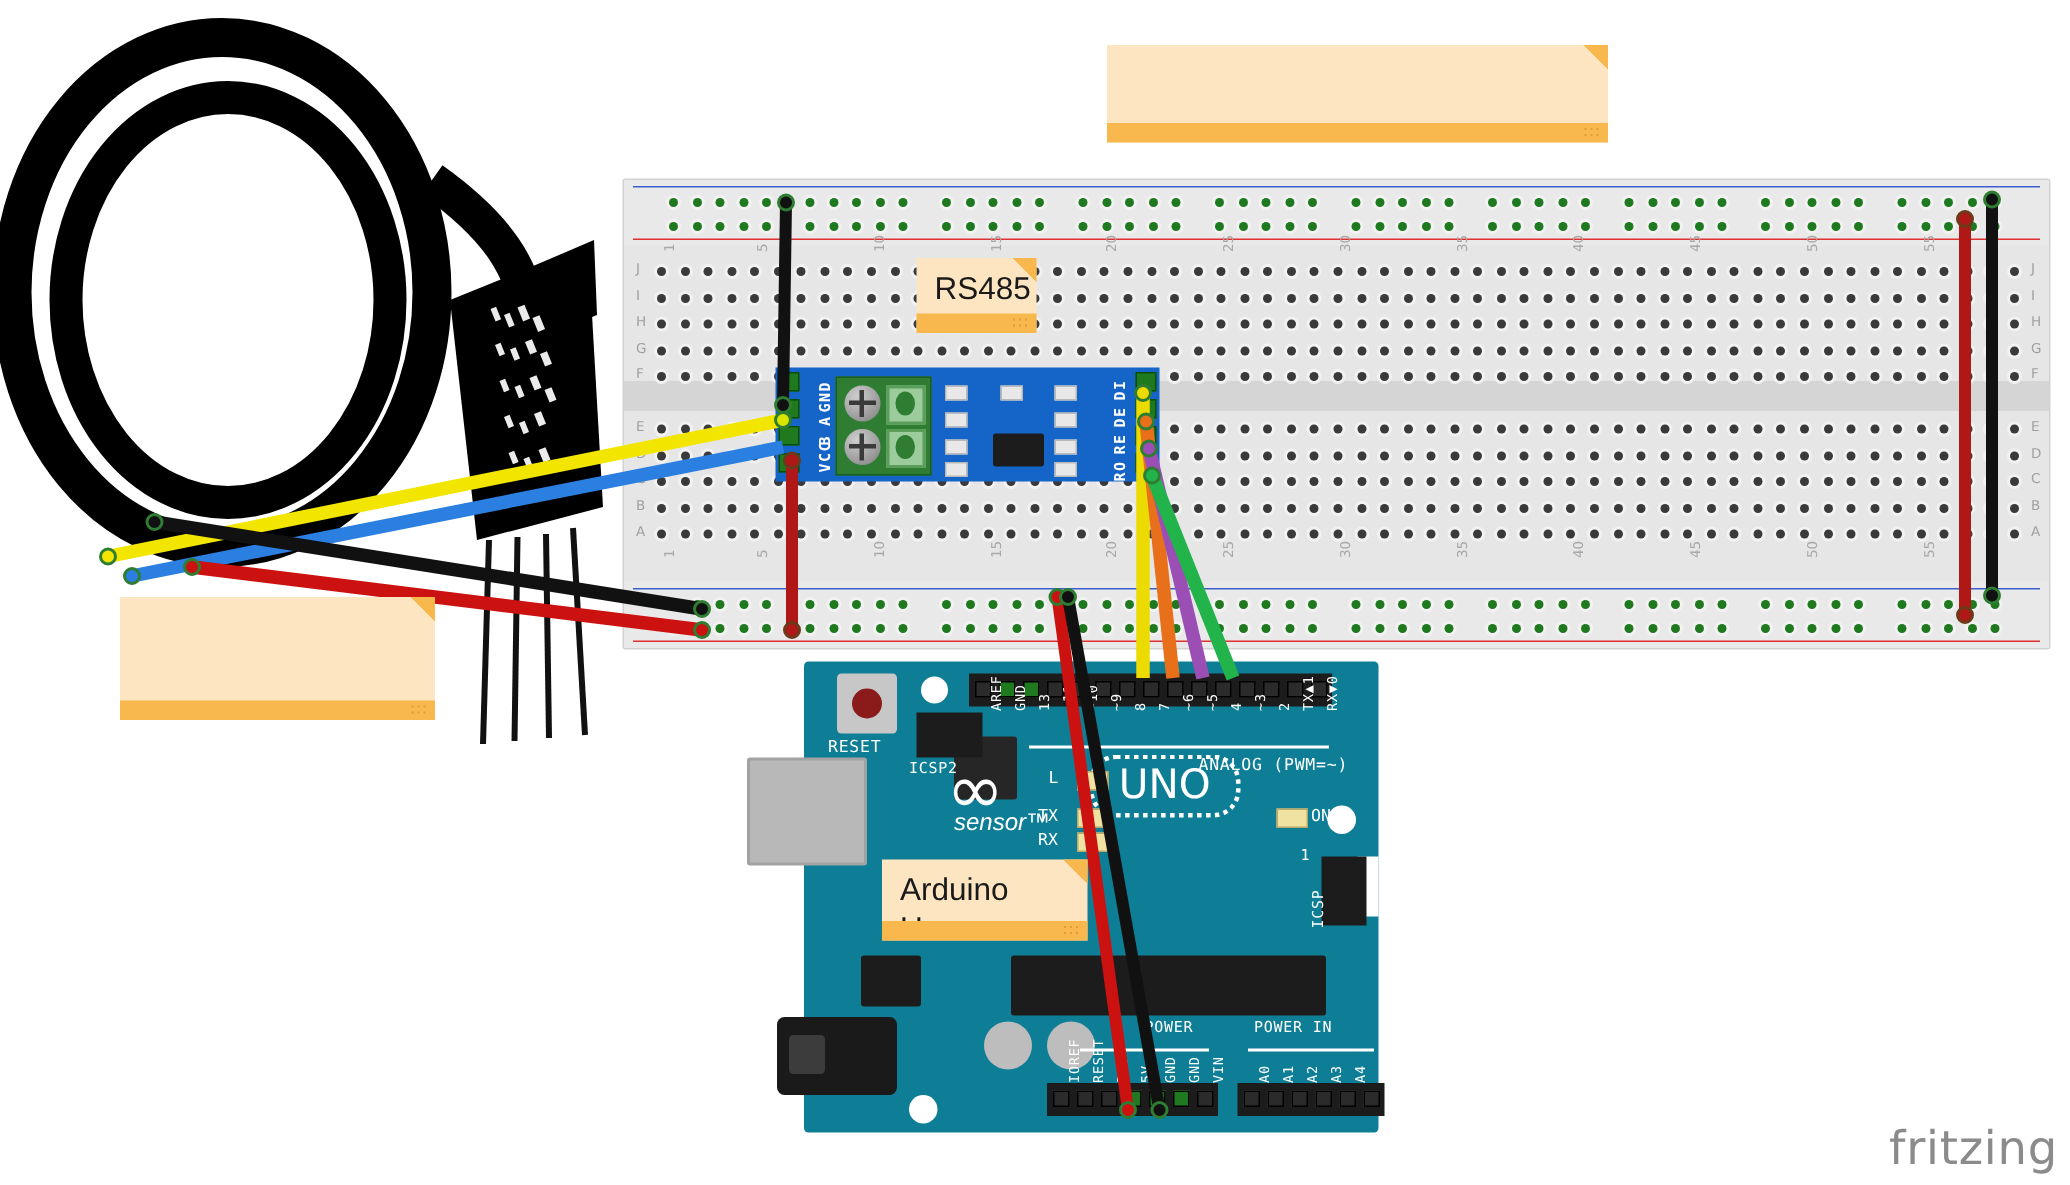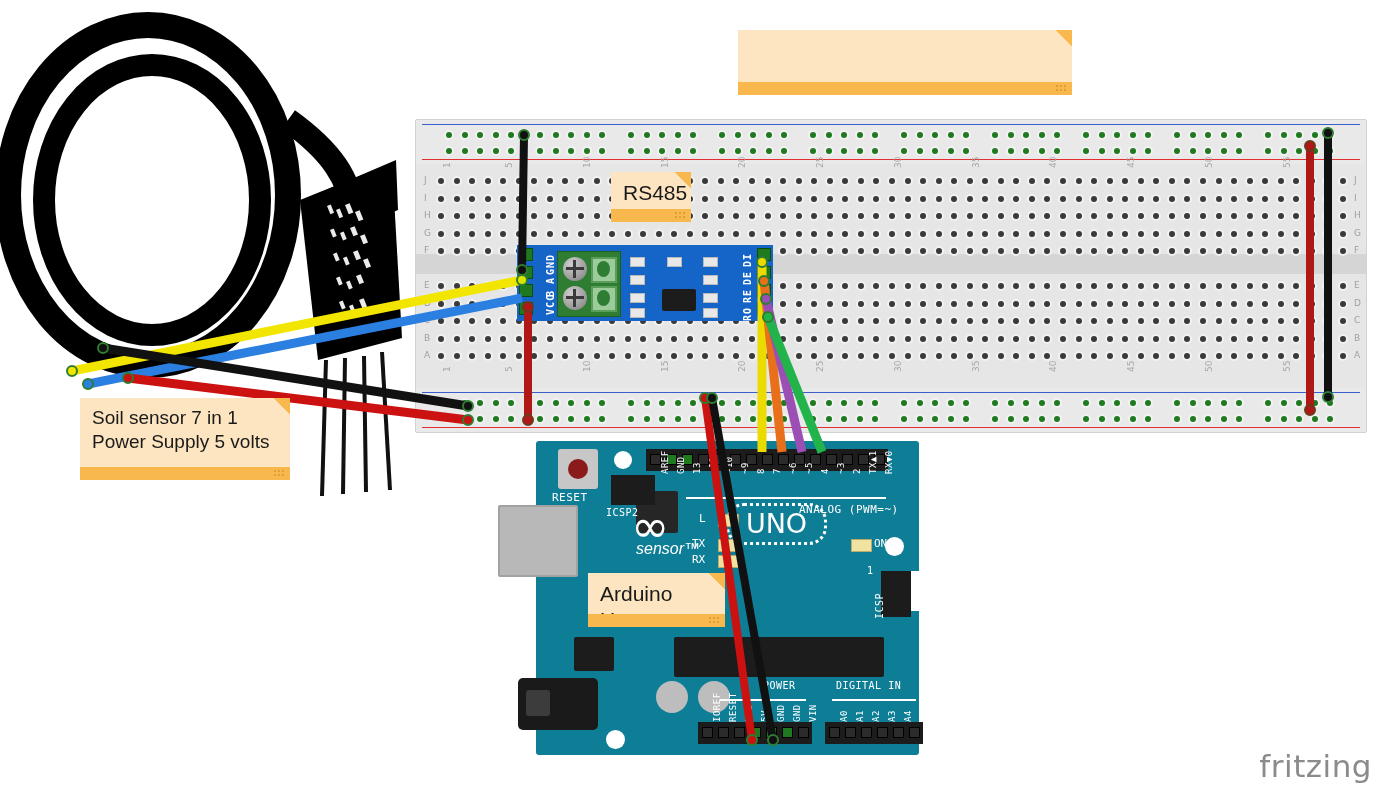--- a/index.html
+++ b/index.html
@@ -1092,21 +1092,21 @@
       </div>
     <div id="analabels">
         <div class="alabel" style="left: 303px; top: 281px; font-size: 9px;">A0</div>
         <div class="alabel" style="left: 319px; top: 281px; font-size: 9px;">A1</div>
         <div class="alabel" style="left: 335px; top: 281px; font-size: 9px;">A2</div>
         <div class="alabel" style="left: 351px; top: 281px; font-size: 9px;">A3</div>
         <div class="alabel" style="left: 367px; top: 281px; font-size: 9px;">A4</div>
         <div class="alabel" style="left: 383px; top: 281px; font-size: 9px;">A5</div>
       </div>
     <div class="aline" style="left:296px;top:258px;width:84px;"></div>
-    <div class="alabel h" style="left:300px;top:239px;font-size:10px;color:#fff;">DIGITAL IN</div>
+    <div class="alabel h" style="left:300px;top:239px;font-size:10px;color:#fff;">POWER IN</div>
   </div>
 
   <svg id="wires" viewBox="0 0 1380 790">
 
     <g fill="none" stroke="#000">
       <ellipse cx="148" cy="195" rx="140" ry="170" stroke-width="26"></ellipse>
       <ellipse cx="152" cy="200" rx="108" ry="135" stroke-width="22"></ellipse>
       <path d="M288 120 C 330 150 352 180 352 215" stroke-width="24"></path>
     </g>
 
@@ -1197,22 +1197,20 @@
         <div class="fold"></div>
         <div class="dots"></div>
       </div>
       <div class="note" style="left: 611px; top: 172px; width: 80px; height: 50px;">
         <div class="body" style="font-size: 21px;">RS485</div>
         <div class="footer"></div>
         <div class="fold"></div>
         <div class="dots"></div>
       </div>
       <div class="note" style="left: 80px; top: 398px; width: 210px; height: 82px;">
-        <div class="body" style="font-size: 19px;">Soil sensor 7 in 1
-Power Supply 5 volts</div>
         <div class="footer"></div>
         <div class="fold"></div>
         <div class="dots"></div>
       </div>
       <div class="note" style="left: 588px; top: 573px; width: 137px; height: 54px;">
         <div class="body" style="font-size: 21px;">Arduino Uno</div>
         <div class="footer"></div>
         <div class="fold"></div>
         <div class="dots"></div>
       </div>

